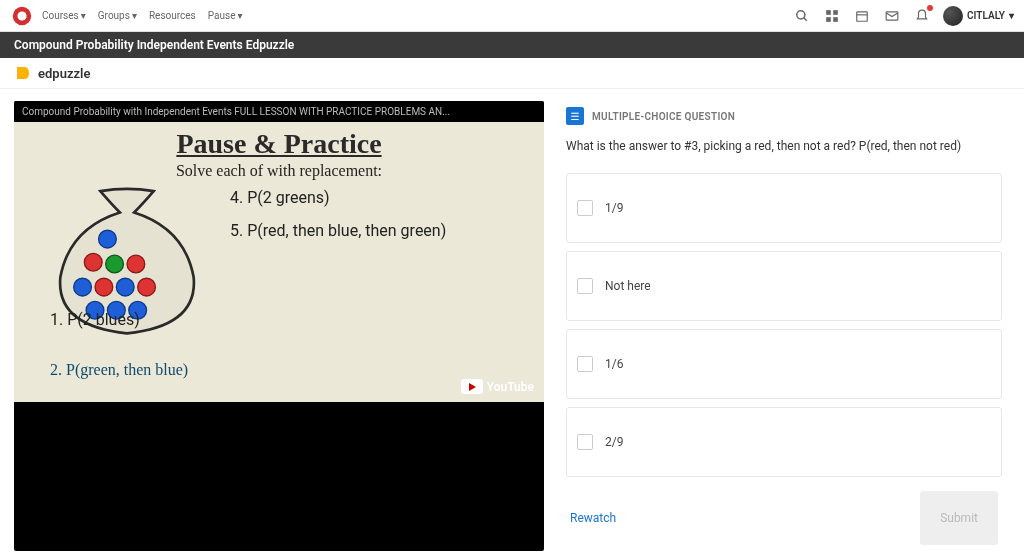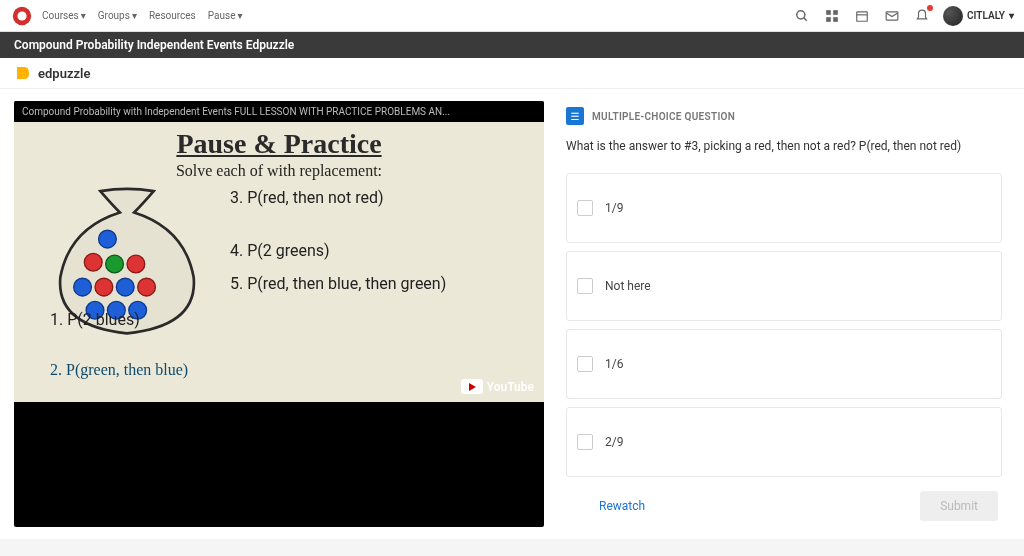--- a/index.html
+++ b/index.html
@@ -245,32 +245,31 @@
       height: 16px;
       border: 1.5px solid #ccc;
       border-radius: 2px;
     }
     .action-row {
       display: flex;
       justify-content: space-between;
       align-items: center;
       margin-top: 14px;
       padding: 0 4px;
-      margin-left: 29px;
     }
     .rewatch-link {
       color: #1976d2;
       font-size: 12px;
       cursor: pointer;
     }
     .submit-btn {
       background: #eee;
       color: #bbb;
       font-size: 12px;
-      padding: 8px 20px;
+      padding: 20px 20px;
       border-radius: 3px;
       border: none;
     }
   </style>
 </head>
 <body>
 
 <div class="top-nav">
   <div class="logo-box">
     <svg viewBox="0 0 24 24" width="22" height="22">
@@ -365,21 +364,20 @@
             <circle cx="50" cy="116" r="10" fill="#1e5fd8" stroke="#0d3a8a" stroke-width="1.5"></circle>
             <circle cx="74" cy="116" r="10" fill="#d33" stroke="#8a1a1a" stroke-width="1.5"></circle>
             <circle cx="98" cy="116" r="10" fill="#1e5fd8" stroke="#0d3a8a" stroke-width="1.5"></circle>
             <circle cx="122" cy="116" r="10" fill="#d33" stroke="#8a1a1a" stroke-width="1.5"></circle>
             <circle cx="64" cy="142" r="10" fill="#1e5fd8" stroke="#0d3a8a" stroke-width="1.5"></circle>
             <circle cx="88" cy="142" r="10" fill="#1e5fd8" stroke="#0d3a8a" stroke-width="1.5"></circle>
             <circle cx="112" cy="142" r="10" fill="#1e5fd8" stroke="#0d3a8a" stroke-width="1.5"></circle>
           </svg>
         </div>
         <div class="problems-right">
-          <div style="margin-bottom:34px;">3. P(red, then not red)</div>
           <div style="margin-bottom:14px;">4. P(2 greens)</div>
           <div style="white-space:pre-line;">5. P(red, then blue, then green)</div>
         </div>
       </div>
       <div class="problems-bottom">
         <div style="position:relative; top:-44px;">1.  P(2 blues)</div>
       </div>
       <div style="font-family:Georgia,serif;font-size:16px;color:#0c4a6e;padding-left:18px;position:relative;top:-24px;margin-top:12px;">2.  P(green, then blue)</div>
       <div class="yt-badge">
         <div class="yt-icon">

